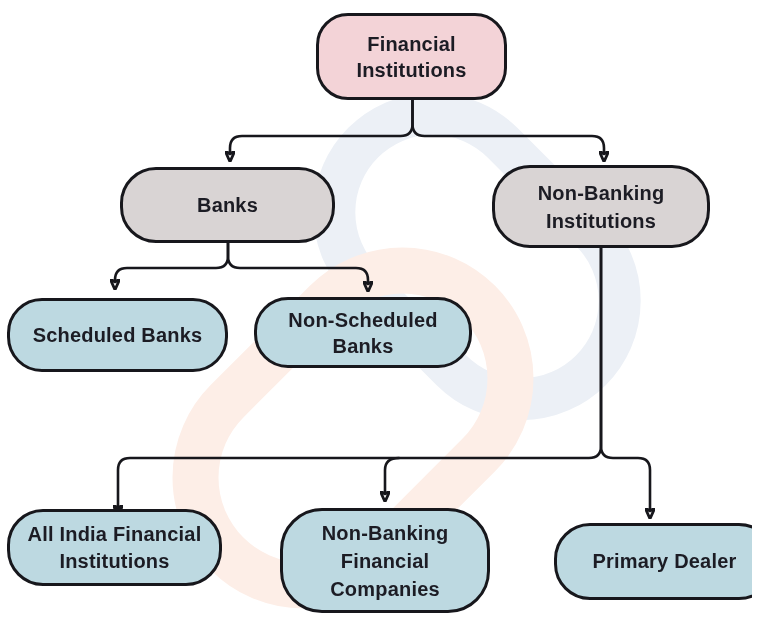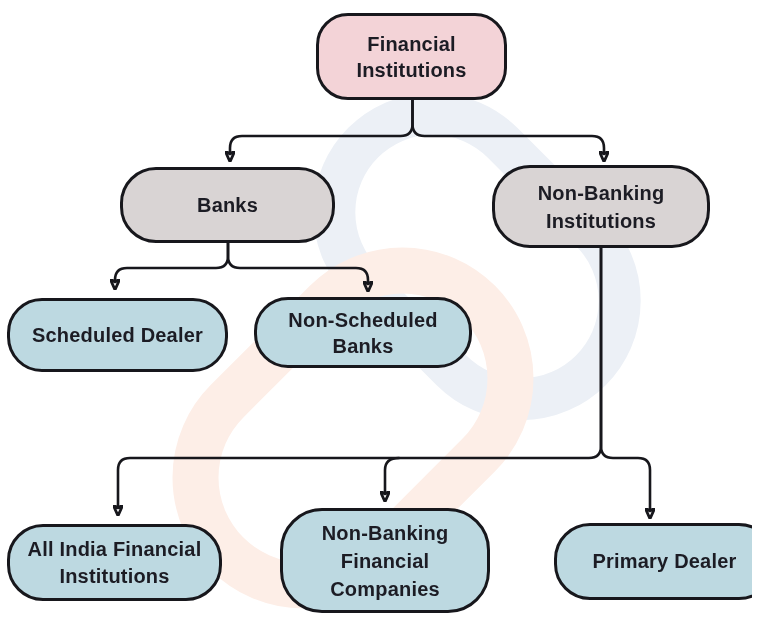--- a/index.html
+++ b/index.html
@@ -68,21 +68,21 @@
   .fill-leaf   { background: #bdd9e1; }
 
   .n-fi   { left: 316px; top: 13px;  width: 191px; height: 87px;  border-radius: 32px; }
   .n-fi span { line-height: 26px; }
   .n-banks { left: 120px; top: 167px; width: 215px; height: 76px; border-radius: 36px; }
   .n-nbi  { left: 492px; top: 165px; width: 218px; height: 83px;  border-radius: 38px; }
   .n-nbi span { line-height: 28px; }
   .n-sb   { left: 7px;   top: 298px; width: 221px; height: 74px;  border-radius: 35px; }
   .n-nsb  { left: 254px; top: 297px; width: 218px; height: 71px;  border-radius: 34px; }
   .n-nsb span { line-height: 26px; }
-  .n-aifi { left: 7px;   top: 524px; width: 215px; height: 77px;  border-radius: 36px; }
+  .n-aifi { left: 7px;   top: 509px; width: 215px; height: 77px;  border-radius: 36px; }
   .n-aifi span { line-height: 27px; }
   .n-nbfc { left: 280px; top: 508px; width: 210px; height: 105px; border-radius: 42px; }
   .n-nbfc span { line-height: 28px; }
   .n-pd   { left: 554px; top: 523px; width: 221px; height: 77px;  border-radius: 36px; }
 </style>
 </head>
 <body>
 
 <div class="stage">
 
@@ -112,21 +112,21 @@
   <div class="node fill-branch n-banks">
     <span>Banks</span>
   </div>
 
   <div class="node fill-branch n-nbi">
     <span>Non-Banking
 Institutions</span>
   </div>
 
   <div class="node fill-leaf n-sb">
-    <span>Scheduled Dealer</span>
+    <span>Scheduled Banks</span>
   </div>
 
   <div class="node fill-leaf n-nsb">
     <span>Non-Scheduled
 Banks</span>
   </div>
 
   <div class="node fill-leaf n-aifi">
     <span>All India Financial
 Institutions</span>

